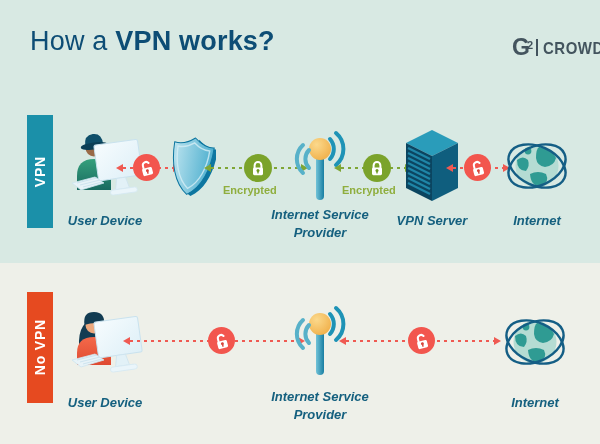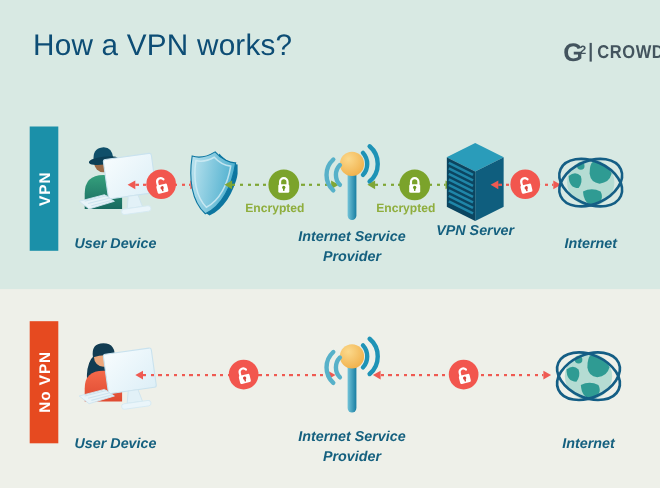--- a/index.html
+++ b/index.html
@@ -6,21 +6,21 @@
   .canvas{
     position:relative;width:600px;height:444px;overflow:hidden;
     font-family:"Liberation Sans",sans-serif;
     background:#eef0e9;
   }
   .band-top{position:absolute;left:0;top:0;width:600px;height:263px;background:#d8e9e3;}
   .band-bottom{position:absolute;left:0;top:263px;width:600px;height:181px;background:#eef0e9;}
 
   .title{position:absolute;left:30px;top:26px;font-size:27px;color:#0d4d75;letter-spacing:.2px;}
   .title .light{font-weight:400;}
-  .title .bold{font-weight:400;}
+  .title .bold{font-weight:700;}
 
   .logo{position:absolute;left:512px;top:36px;display:flex;align-items:center;color:#43545e;}
   .logo-g{font-size:23px;font-weight:700;line-height:1;}
   .logo-g sup{font-size:11px;font-weight:700;vertical-align:6px;margin-left:-3px;}
   .logo-divider{width:2px;height:17px;background:#43545e;margin:0 5px 0 3px;}
   .logo-crowd{font-size:15px;font-weight:700;letter-spacing:.5px;transform:scaleY(1.12);}
 
   .side-bar{position:absolute;left:27px;width:26px;display:flex;align-items:center;justify-content:center;}
   .side-bar span{
     writing-mode:vertical-rl;transform:rotate(180deg);
@@ -193,21 +193,21 @@
       <line x1="2" y1="18" x2="24" y2="29"></line>
         <line x1="2" y1="23" x2="24" y2="34"></line>
       <line x1="2" y1="28" x2="24" y2="39"></line>
         <line x1="2" y1="33" x2="24" y2="44"></line>
       <line x1="2" y1="38" x2="24" y2="49"></line>
         <line x1="2" y1="43" x2="24" y2="54"></line>
       <line x1="2" y1="48" x2="24" y2="59"></line>
         <line x1="2" y1="53" x2="24" y2="64"></line>
     </g>
   </svg>
-  <div class="node-label" style="left:382px;top:201px;width:100px">VPN Server</div>
+  <div class="node-label" style="left:382px;top:212px;width:100px">VPN Server</div>
 
   <div class="connector red" style="left:453px;top:167px;width:50px">
     <span class="ah ah-left"></span>
     <span class="ah ah-right"></span>
   </div>
   <div class="lock-badge lock-red" style="left:464px;top:154px">
     <svg width="20" height="20" viewBox="0 0 20 20">
         <g transform="rotate(-14 10 12)">
       <path d="M7,9.8 V7.2 A3.3,3.3 0 0 1 13.2,5.6" stroke="#fff" stroke-width="2" fill="none" stroke-linecap="round"></path>
       <rect x="5.2" y="9.8" width="10" height="7.6" rx="1.4" fill="#fff"></rect>

